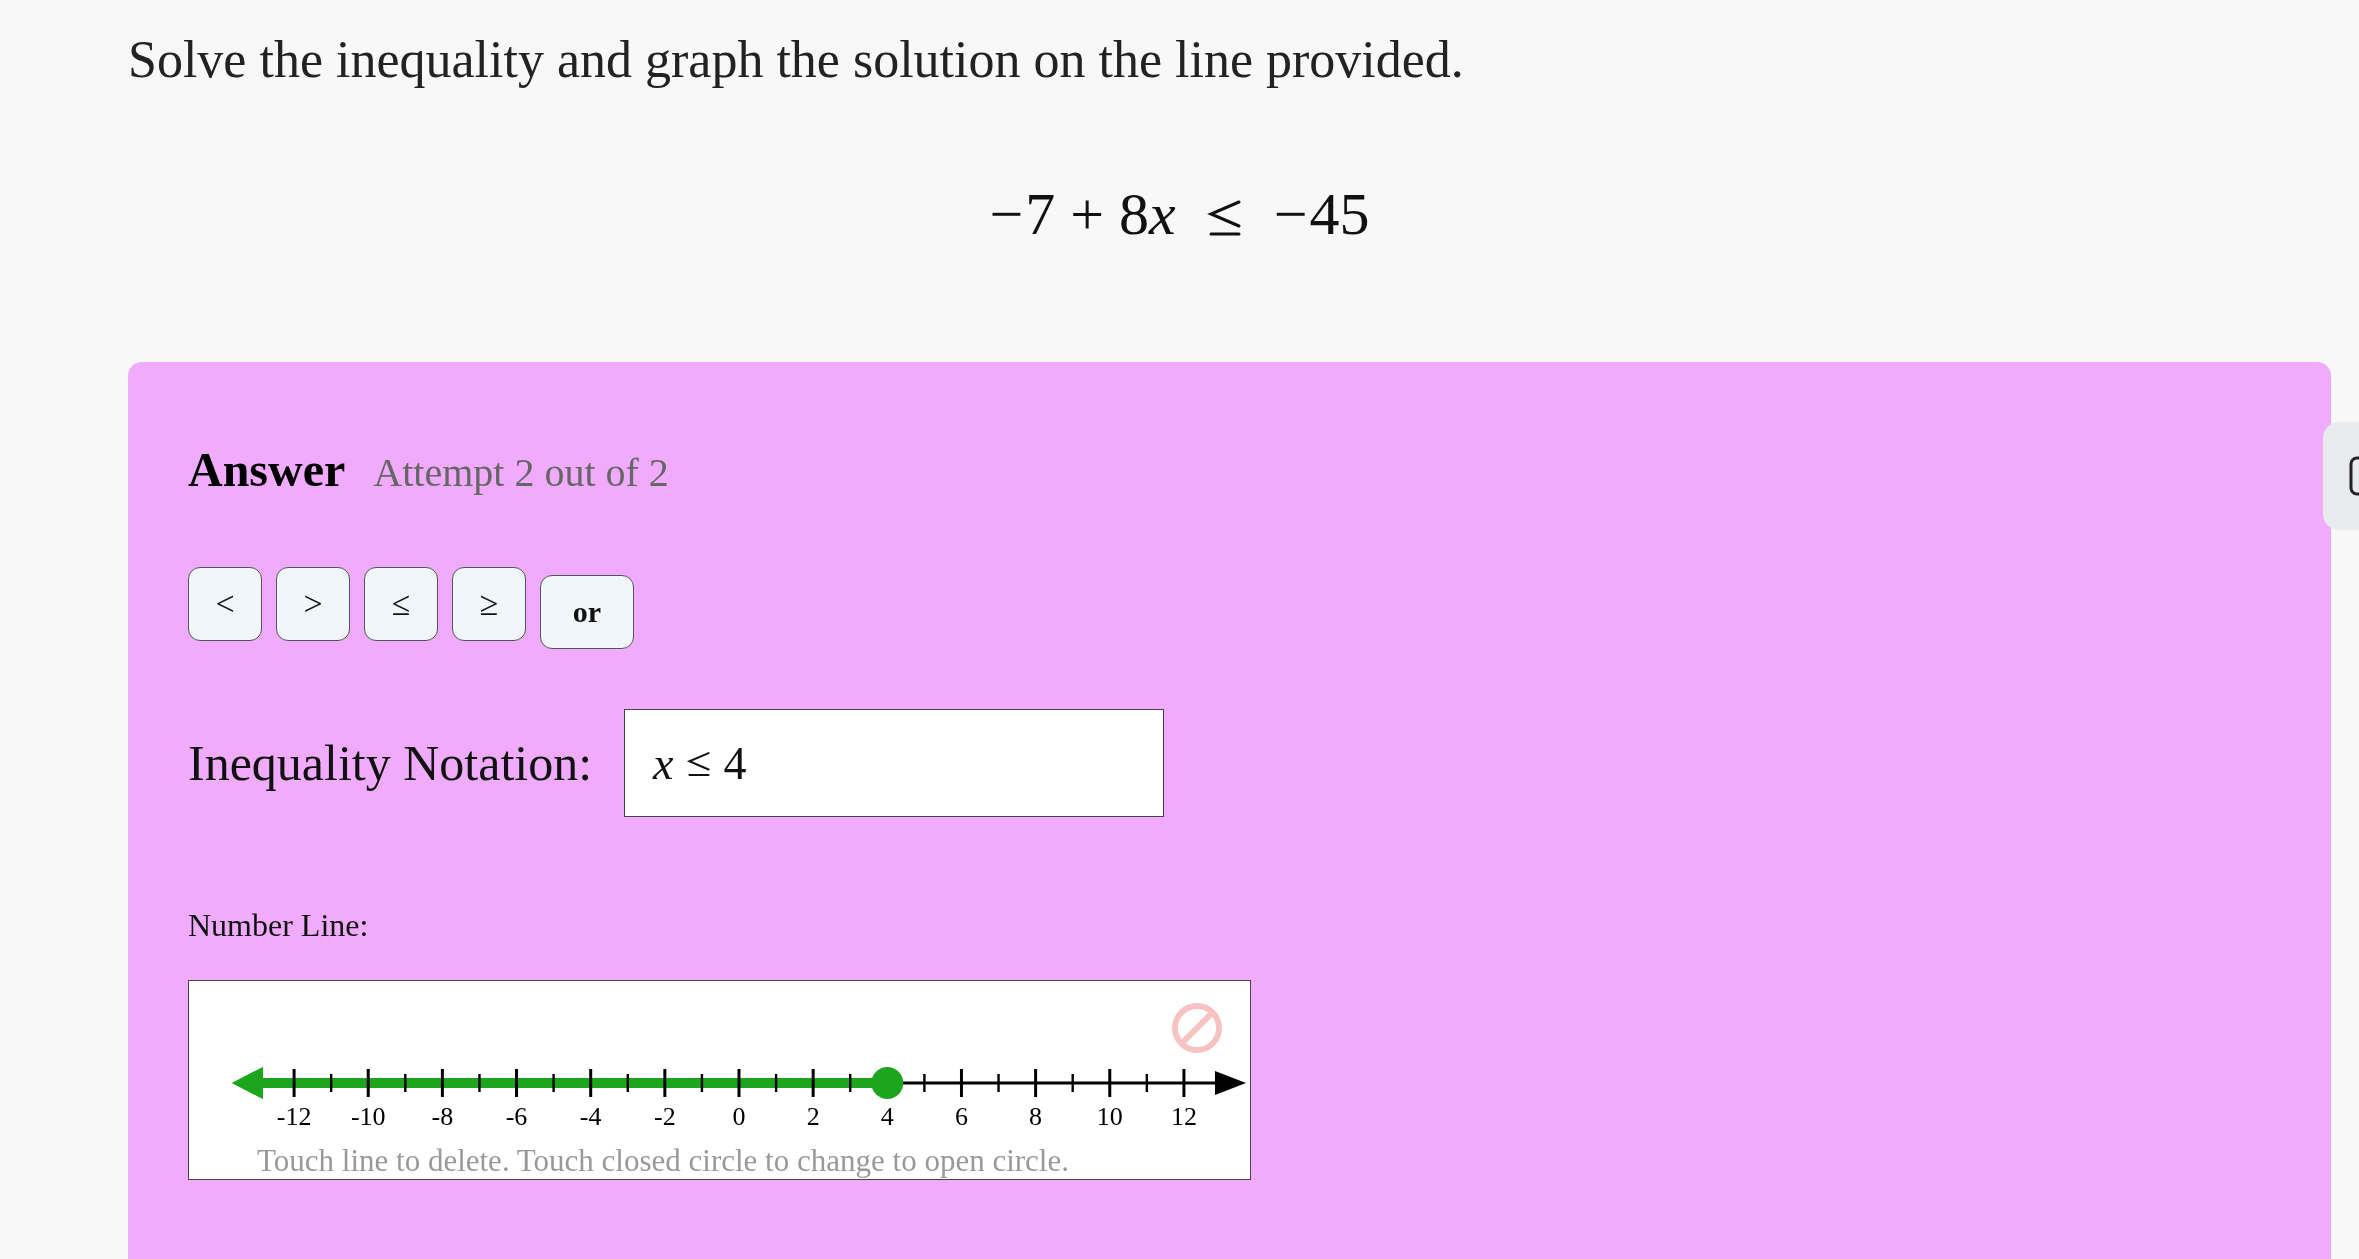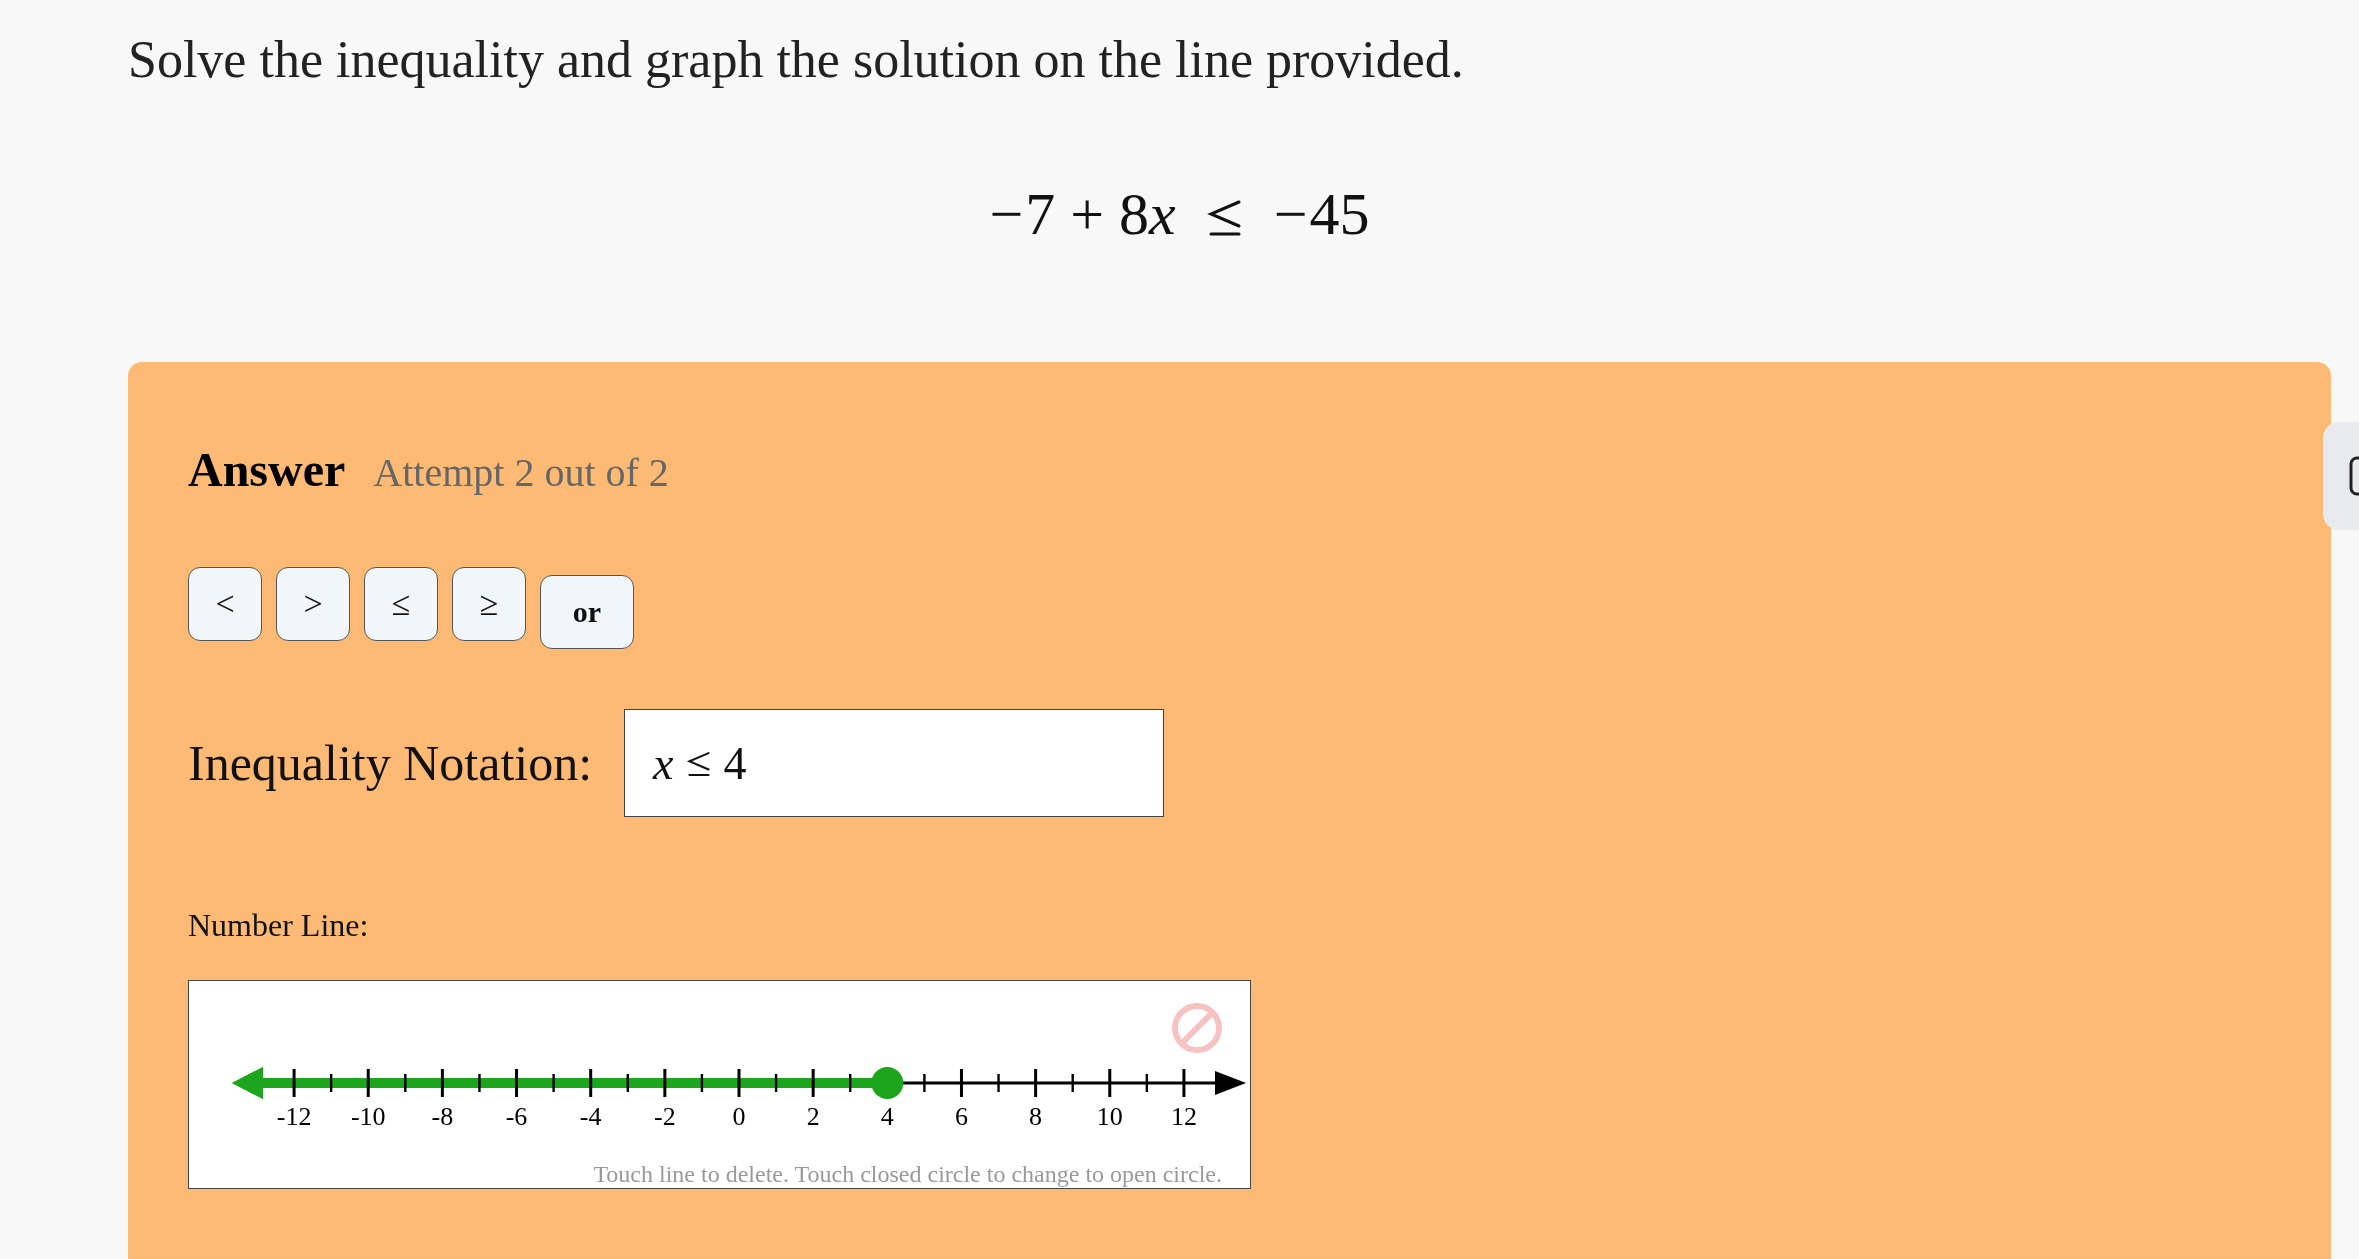--- a/index.html
+++ b/index.html
@@ -40,21 +40,21 @@
     display:inline-block;
     vertical-align:middle;
     margin:0 12px;
   }
   .card{
     position:absolute;
     left:128px;
     right:28px;
     top:362px;
     bottom:0;
-    background:#fdba74;
+    background:#f0abfc;
     border-radius:14px 14px 0 0;
     padding:80px 60px 17px 60px;
     box-sizing:border-box;
   }
   .answer-line{
     display:flex;
     align-items:baseline;
     gap:28px;
     margin-bottom:70px;
   }
@@ -125,24 +125,23 @@
     border:1.5px solid #444;
     width:1063px;
     box-sizing:border-box;
     padding:42px 28px 0px 28px;
     position:relative;
   }
   .nl-svg{
     display:block;
   }
   .nl-instruction{
-    font-size:24px;
+    font-size:31px;
     color:#999;
-    margin-top:18px;
-    text-align:right;
+    text-align:left;
     padding-left:40px;
   }
   .prohibit{
     position:absolute;
     right:26px;
     top:20px;
     width:54px;
     height:54px;
   }
   .prohibit svg{display:block;}

